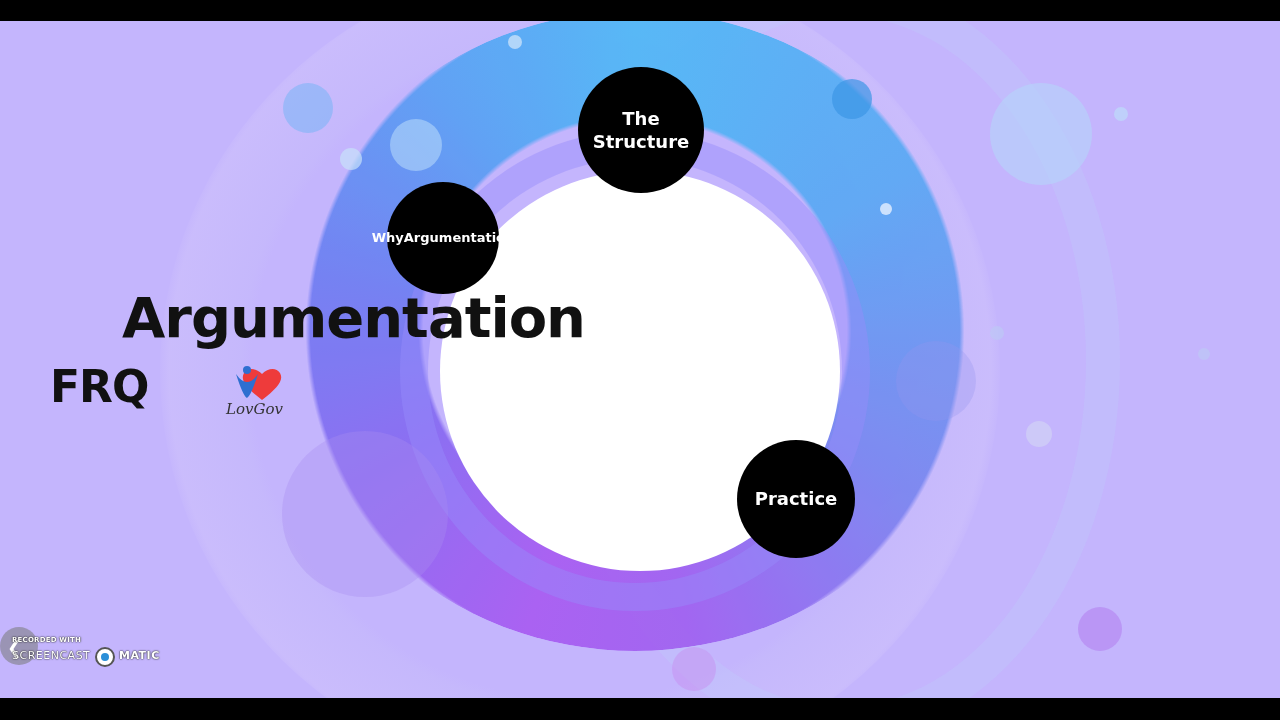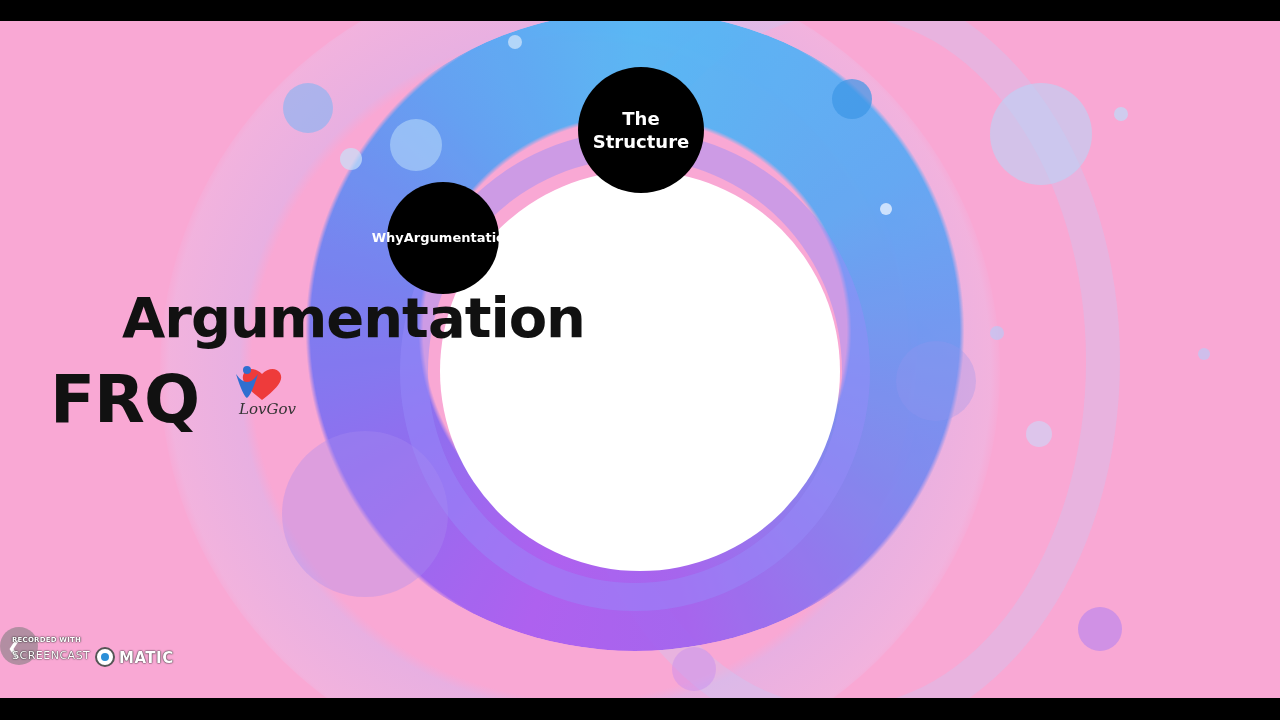--- a/index.html
+++ b/index.html
@@ -1,33 +1,33 @@
 <!DOCTYPE html>
 <html><head>
 <meta charset="utf-8">
 <style>
   html,body{margin:0;padding:0;background:#000;}
   body{width:1280px;height:720px;position:relative;overflow:hidden;font-family:"DejaVu Sans",sans-serif;}
   .bar-top{position:absolute;left:0;top:0;width:1280px;height:21px;background:#000;}
   .bar-bottom{position:absolute;left:0;top:698px;width:1280px;height:22px;background:#000;}
-  .slide{position:absolute;left:0;top:21px;width:1280px;height:677px;background:#f9a8d4;overflow:hidden;}
+  .slide{position:absolute;left:0;top:21px;width:1280px;height:677px;background:#c4b5fd;overflow:hidden;}
   .ring{position:absolute;border-radius:50%;}
   .dot{position:absolute;border-radius:50%;}
   .node{position:absolute;border-radius:50%;background:#000;color:#fff;display:flex;align-items:center;justify-content:center;text-align:center;font-family:"DejaVu Sans",sans-serif;font-weight:bold;line-height:1.3;cursor:pointer;}
   .title{position:absolute;color:#111;font-family:"DejaVu Sans",sans-serif;font-weight:bold;}
   .logo{position:absolute;left:226px;top:345px;width:70px;height:62px;}
-  .logo-text{position:absolute;left:0;top:34px;width:70px;text-align:right;font-family:"DejaVu Serif",serif;font-style:italic;font-size:15px;color:#333;}
+  .logo-text{position:absolute;left:0;top:34px;width:70px;text-align:left;font-family:"DejaVu Serif",serif;font-style:italic;font-size:15px;color:#333;}
   .watermark{position:absolute;left:0;top:625px;width:200px;height:50px;}
   .wm-circle{position:absolute;left:0;top:2px;width:38px;height:38px;border-radius:50%;background:rgba(120,120,120,0.55);}
   .wm-arrow{position:absolute;left:7px;top:10px;color:#fff;font-size:18px;}
   .wm-small{position:absolute;left:12px;top:11px;font-size:7px;font-weight:bold;color:#fff;text-shadow:0 0 2px #333,0 0 1px #000;letter-spacing:0.2px;}
   .wm-big{position:absolute;left:12px;top:24px;font-size:11px;font-weight:normal;color:#fff;text-shadow:0 0 2px #333,0 0 1px #000;letter-spacing:0.5px;}
   .wm-o{position:absolute;left:95px;top:22px;width:20px;height:20px;border-radius:50%;border:2px solid #555;background:#fff;box-sizing:border-box;}
   .wm-o::after{content:"";position:absolute;left:4px;top:4px;width:8px;height:8px;border-radius:50%;background:#2b8fd8;}
-  .wm-big2{position:absolute;left:119px;top:24px;font-size:15px;font-weight:bold;color:#fff;text-shadow:0 0 2px #333,0 0 1px #000;letter-spacing:0.5px;}
+  .wm-big2{position:absolute;left:119px;top:24px;font-size:11px;font-weight:bold;color:#fff;text-shadow:0 0 2px #333,0 0 1px #000;letter-spacing:0.5px;}
 </style>
 </head>
 <body>
 
 <div class="bar-top"></div>
 
 <div class="slide">
 
   <div class="ring" style="left:160px;top:-60px;width:840px;height:820px;background:radial-gradient(circle, rgba(255,255,255,0) 56%, rgba(200,190,250,0.35) 58%, rgba(220,210,250,0.25) 70%, rgba(255,255,255,0) 72%);"></div>
   <div class="ring" style="left:560px;top:-40px;width:560px;height:760px;border:34px solid rgba(190,210,250,0.28);box-sizing:border-box;"></div>
@@ -54,23 +54,26 @@
   <div class="dot" style="left:880px;top:182px;width:12px;height:12px;background:rgba(230,240,255,0.8);"></div>
 
   <div class="node" style="left:578px;top:46px;width:126px;height:126px;font-size:18px;flex-direction:column;">
     <span>The</span>
     <span>Structure</span>
   </div>
   <div class="node" style="left:387px;top:161px;width:112px;height:112px;font-size:13px;flex-direction:row;">
     <span>Why</span>
     <span>Argumentation</span>
   </div>
+  <div class="node" style="left:737px;top:419px;width:118px;height:118px;font-size:18px;">
+    <span>Practice</span>
+  </div>
 
   <div class="title" style="left:122px;top:264px;font-size:56px;letter-spacing:-1px;">Argumentation</div>
-  <div class="title" style="left:50px;top:340px;font-size:66px;letter-spacing:-1px;">FRQ</div>
+  <div class="title" style="left:50px;top:340px;font-size:44px;letter-spacing:-1px;">FRQ</div>
 
   <div class="logo">
     <svg width="70" height="36" viewBox="0 0 70 36">
       <path d="M36 34 C20 22 14 14 18 7 C22 1 30 2 36 8 C42 2 50 1 54 7 C58 14 52 22 36 34 Z" fill="#ee3b3b"></path>
       <circle cx="21" cy="4" r="4" fill="#2f6fd0"></circle>
       <path d="M10 8 Q21 24 32 8 Q25 30 21 32 Q17 30 10 8 Z" fill="#2f6fd0"></path>
     </svg>
     <div class="logo-text">LovGov</div>
   </div>
 </div>

